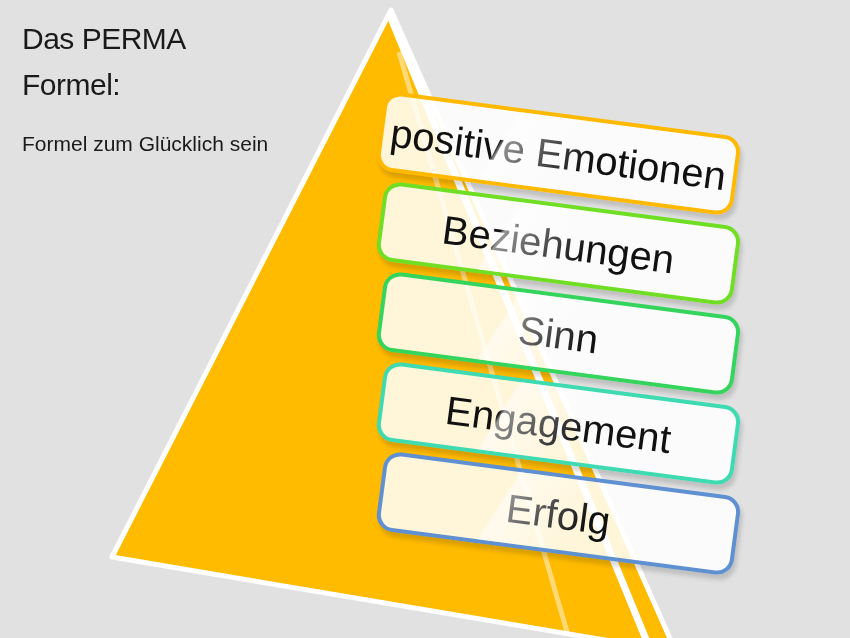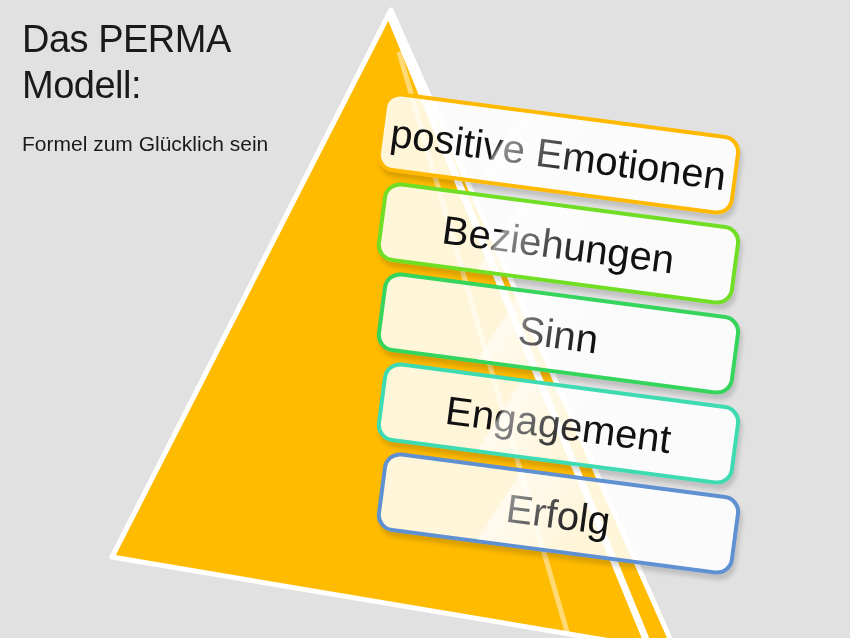--- a/index.html
+++ b/index.html
@@ -22,21 +22,21 @@
   }
   
   .title-block {
     position: absolute;
     left: 22px;
     top: 16px;
     z-index: 5;
     color: #1A1A1A;
   }
   .title-line {
-    font-size: 38px;
+    font-size: 30px;
     line-height: 46px;
     font-weight: 500;
     letter-spacing: -0.5px;
     white-space: nowrap;
   }
   .subtitle-line {
     margin-top: 24px;
     font-size: 21px;
     line-height: 24px;
     font-weight: 400;
@@ -92,21 +92,21 @@
     pointer-events: none;
   }
 </style>
 </head>
 <body style="background: rgb(225, 225, 225);">
 
 <div class="stage">
 
   <div class="title-block">
     <div class="title-line">Das PERMA</div>
-    <div class="title-line">Modell:</div>
+    <div class="title-line">Formel:</div>
     <div class="subtitle-line">Formel zum Glücklich sein</div>
   </div>
 
   <svg class="pyramid-svg" width="850" height="638" viewBox="0 0 850 638">
     <defs>
       <clipPath id="tri-clip">
         <polygon points="391,10 112,557 676,652"></polygon>
       </clipPath>
     </defs>
     <polygon points="391,10 112,557 676,652" fill="#FFBB00" stroke="#FFFFFF" stroke-width="5" stroke-linejoin="round"></polygon>

